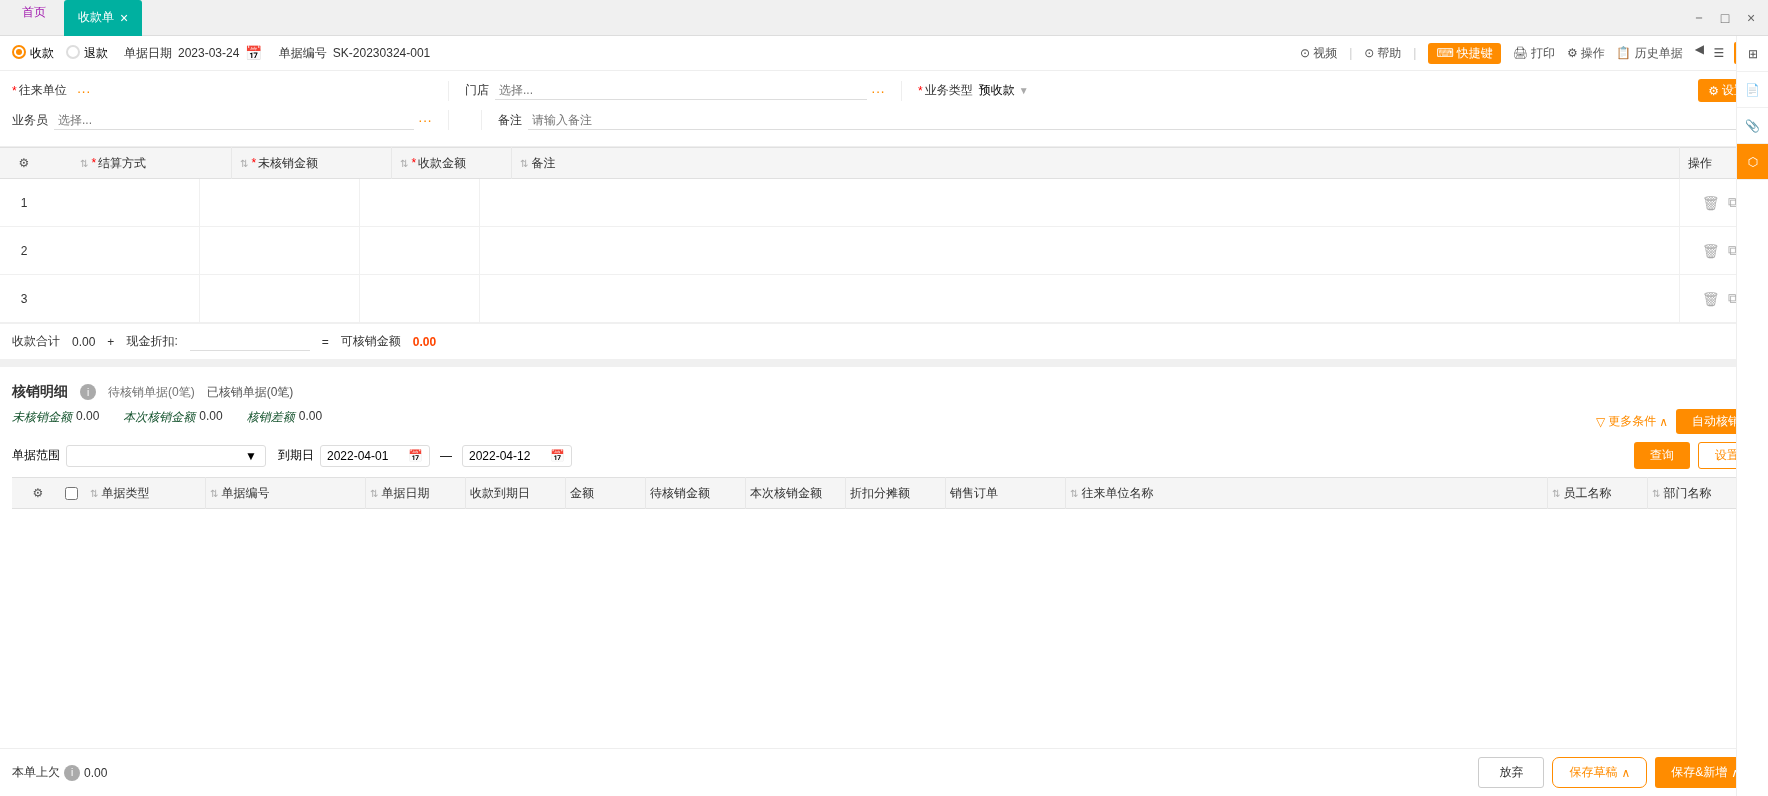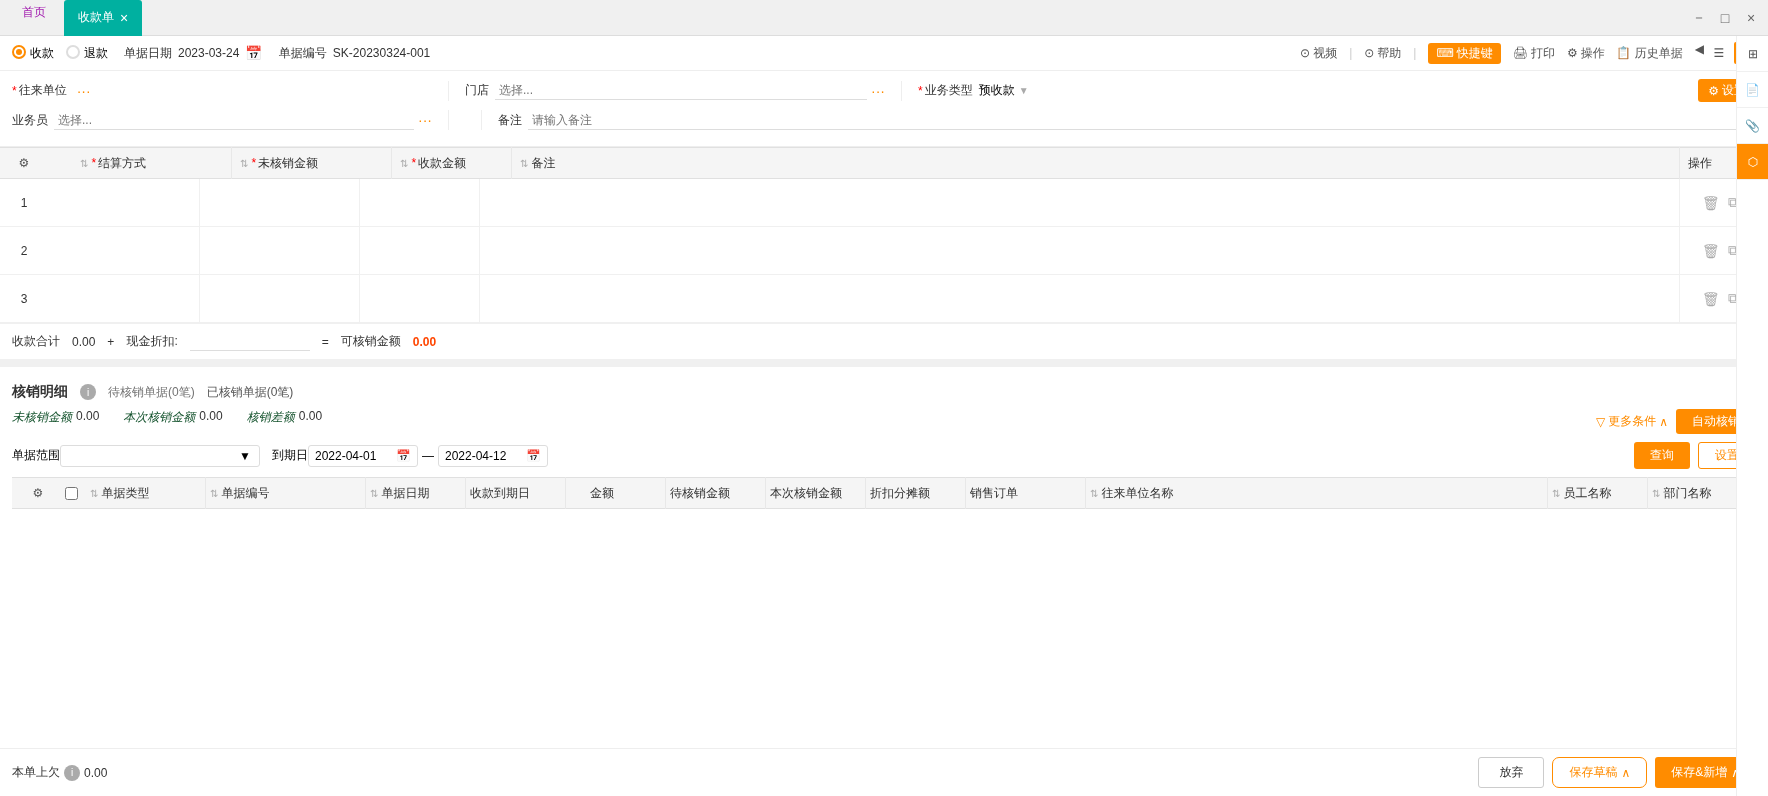--- a/index.html
+++ b/index.html
@@ -88,21 +88,21 @@
     .hexiao-title-row { display: flex; align-items: center; gap: 12px; margin-bottom: 8px; }
     .hexiao-title { font-size: 14px; font-weight: bold; color: #333; }
     .hexiao-info-icon { width: 16px; height: 16px; border-radius: 50%; background: #aaa; color: #fff; display: flex; align-items: center; justify-content: center; font-size: 10px; cursor: pointer; }
     .tab-link { color: #737373; cursor: pointer; }
     .tab-link-inactive { color: #555; cursor: pointer; }
     .hexiao-stats { display: flex; gap: 24px; margin-bottom: 8px; color: #333; }
     .hexiao-stat-item { display: flex; gap: 4px; }
     .hexiao-stat-label { color: #14532d; font-style: italic; }
     .hexiao-stat-value { color: #333; }
     .hexiao-filter-row { display: flex; align-items: center; gap: 12px; margin-bottom: 8px; }
-    .filter-field { display: flex; align-items: center; gap: 0; }
+    .filter-field { display: flex; align-items: center; gap: 6px; }
     .filter-select { display: flex; align-items: center; gap: 4px; border: 1px solid #ddd; padding: 3px 8px; border-radius: 3px; cursor: pointer; width: 200px; }
     .date-input { border: 1px solid #ddd; padding: 3px 6px; border-radius: 3px; width: 110px; cursor: pointer; display: flex; align-items: center; justify-content: space-between; }
     .more-cond-btn { color: #ff8c00; cursor: pointer; display: flex; align-items: center; gap: 3px; }
     .query-btn { background: #ff8c00; color: #fff; padding: 4px 16px; border-radius: 3px; cursor: pointer; border: none; }
     .setup-btn { background: #fff; color: #ff8c00; padding: 4px 16px; border-radius: 3px; cursor: pointer; border: 1px solid #ff8c00; }
 
     
     .table2-header { display: flex; align-items: center; background: #f5f5f5; border-top: 1px solid #e0e0e0; border-bottom: 1px solid #e0e0e0; padding: 0 8px; height: 32px; }
     .t2-checkbox { width: 30px; display: flex; align-items: center; justify-content: center; }
     .t2-gear { width: 36px; display: flex; align-items: center; justify-content: center; color: #555; cursor: pointer; }
@@ -391,21 +391,21 @@
         <span class="th-sort">⇅</span>
         <span>单据编号</span>
       </div>
       <div class="t2-th" style="width:100px;">
         <span class="th-sort">⇅</span>
         <span>单据日期</span>
       </div>
       <div class="t2-th" style="width:100px;">
         <span>收款到期日</span>
       </div>
-      <div class="t2-th" style="width:80px;margin-left:20px;">
+      <div class="t2-th" style="width:80px;">
         <span>金额</span>
       </div>
       <div class="t2-th" style="width:100px;">
         <span>待核销金额</span>
       </div>
       <div class="t2-th" style="width:100px;">
         <span>本次核销金额</span>
       </div>
       <div class="t2-th" style="width:100px;">
         <span>折扣分摊额</span>

